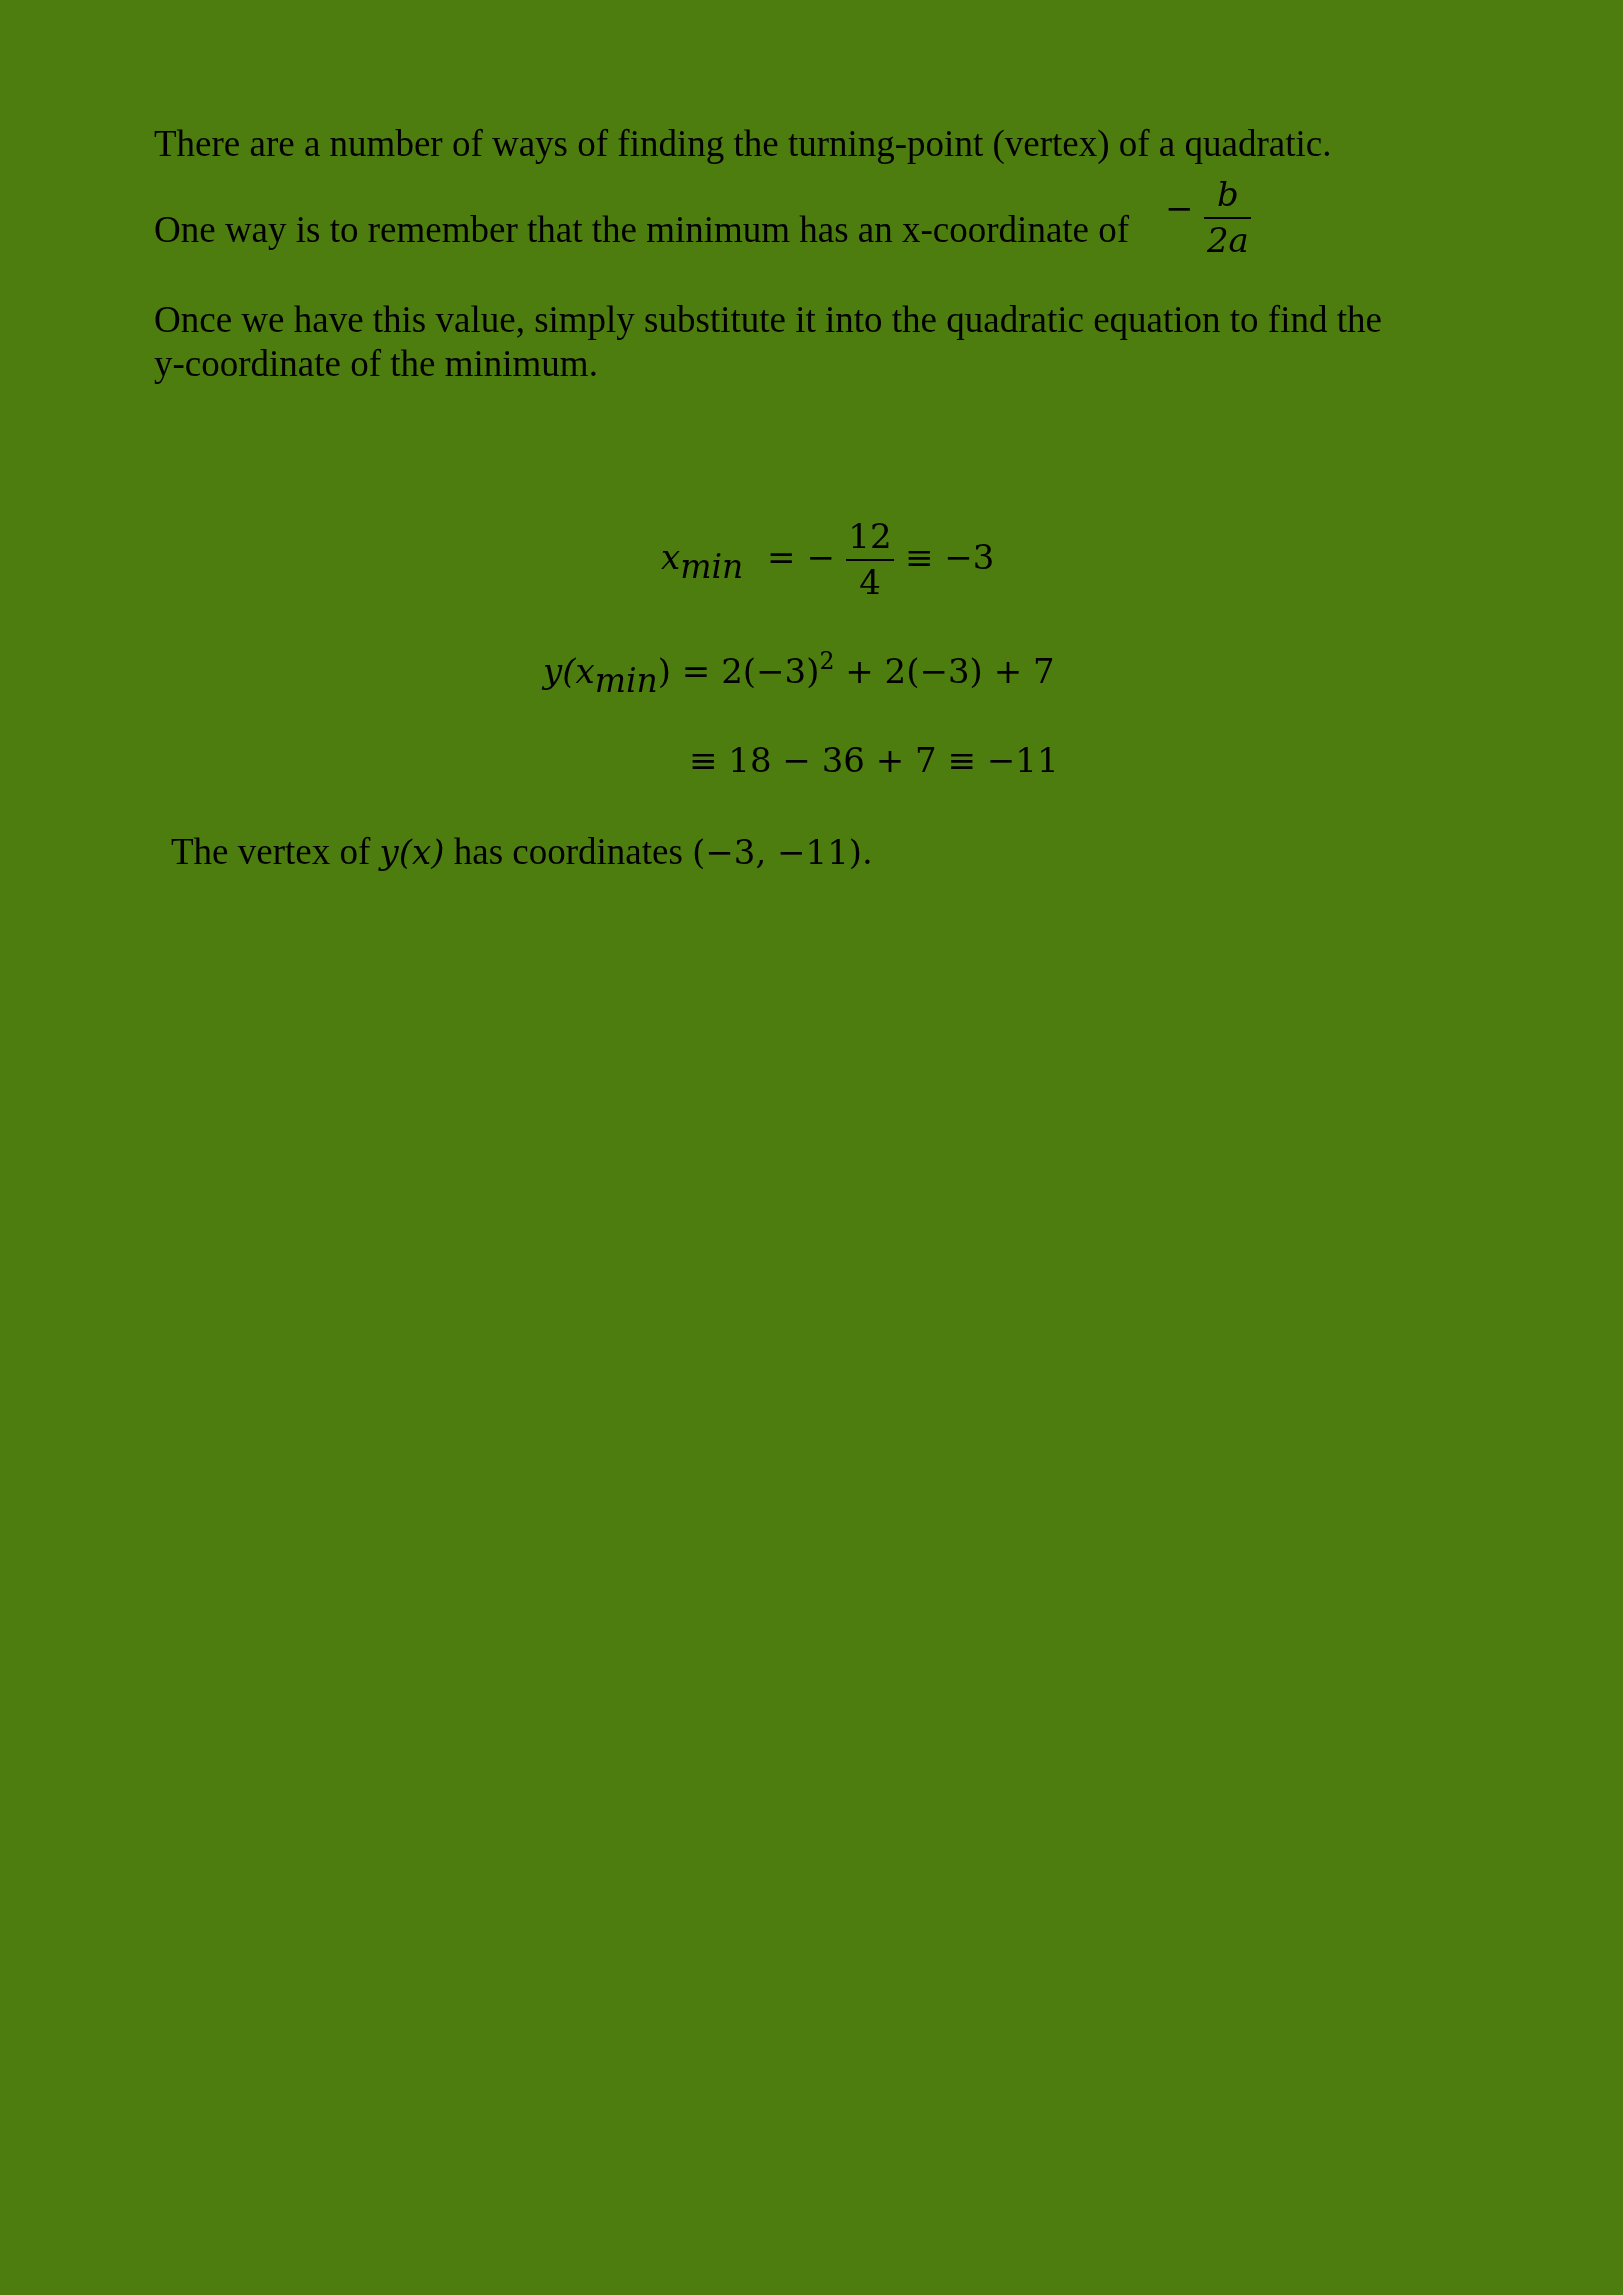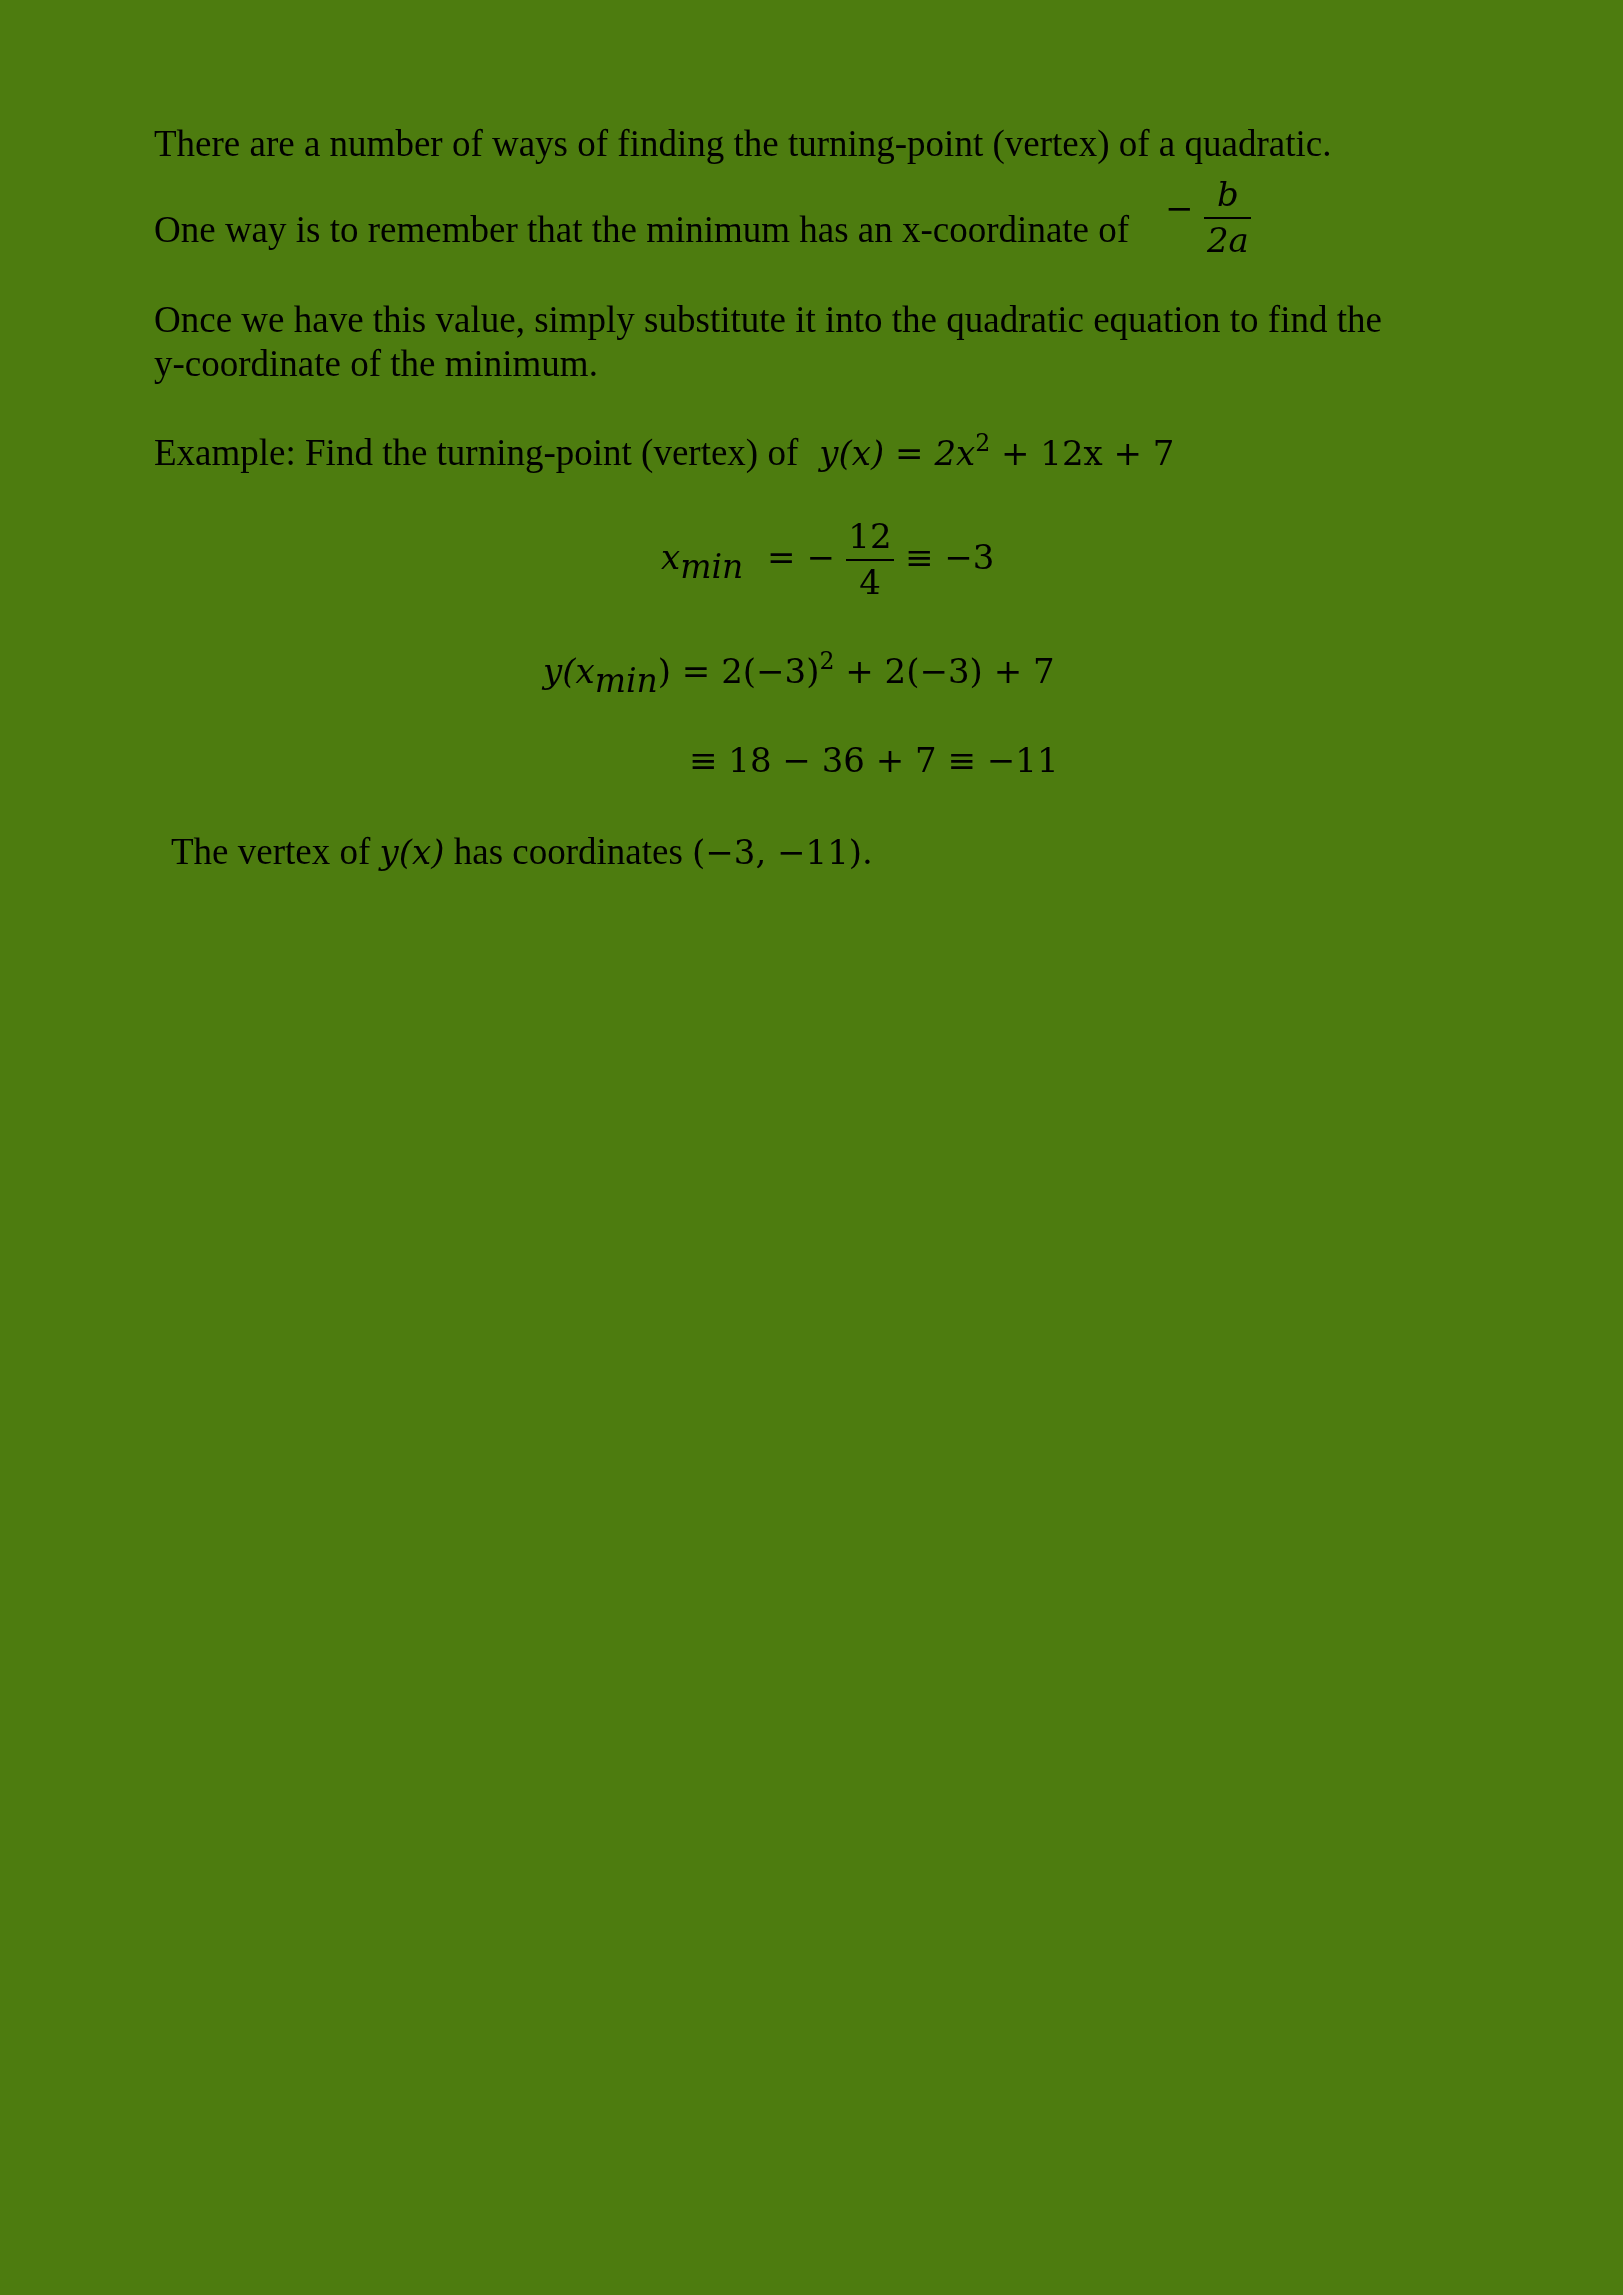--- a/index.html
+++ b/index.html
@@ -30,29 +30,20 @@
     <span class="frac">
       <span class="num mi">b</span>
       <span class="bar"></span>
       <span class="den mi">2a</span>
     </span>
   </div>
 
   <div class="txt" style="left:154px; top:342px;">y-coordinate of the minimum.</div>
   <div class="txt" style="left:154px; top:298px;">Once we have this value, simply substitute it into the quadratic equation to find the</div>
 
-  <div class="txt" style="left:154px; top:431px;">
-    <span>Example: Find the turning-point (vertex) of</span>
-    <span class="math" style="margin-left:11.8px;">
-      <span class="mi">y(x)</span>
-      <span>=</span>
-      <span class="mi">2x</span><span class="sup">2</span>
-      <span>+ 12x + 7</span>
-    </span>
-  </div>
 
   <div class="abs math" style="left:661px; top:517px;">
     <span class="mi">x</span><span class="sub">min</span>
     <span style="margin-left:13px;">=</span>
     <span>−</span>
     <span class="frac">
       <span class="num">12</span>
       <span class="bar"></span>
       <span class="den">4</span>
     </span>

